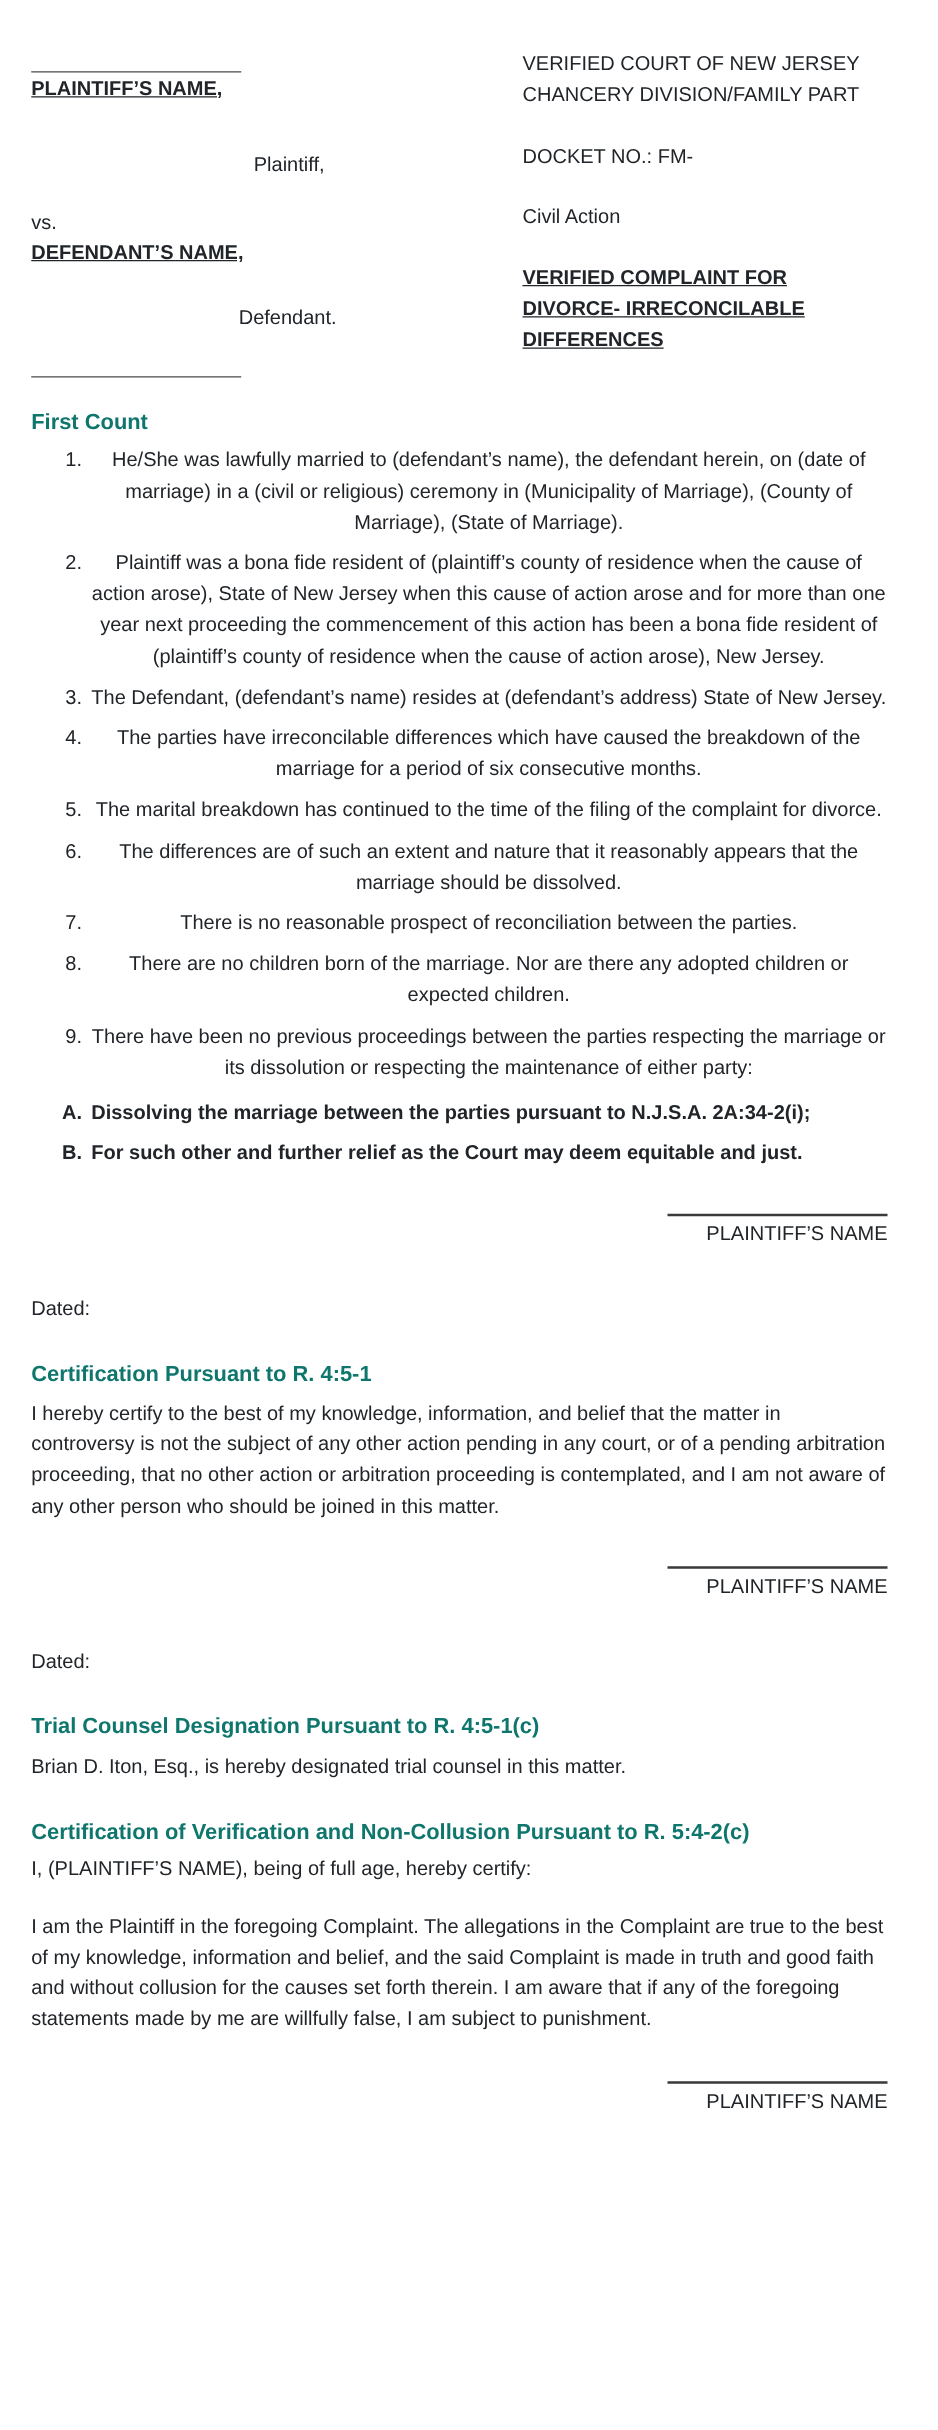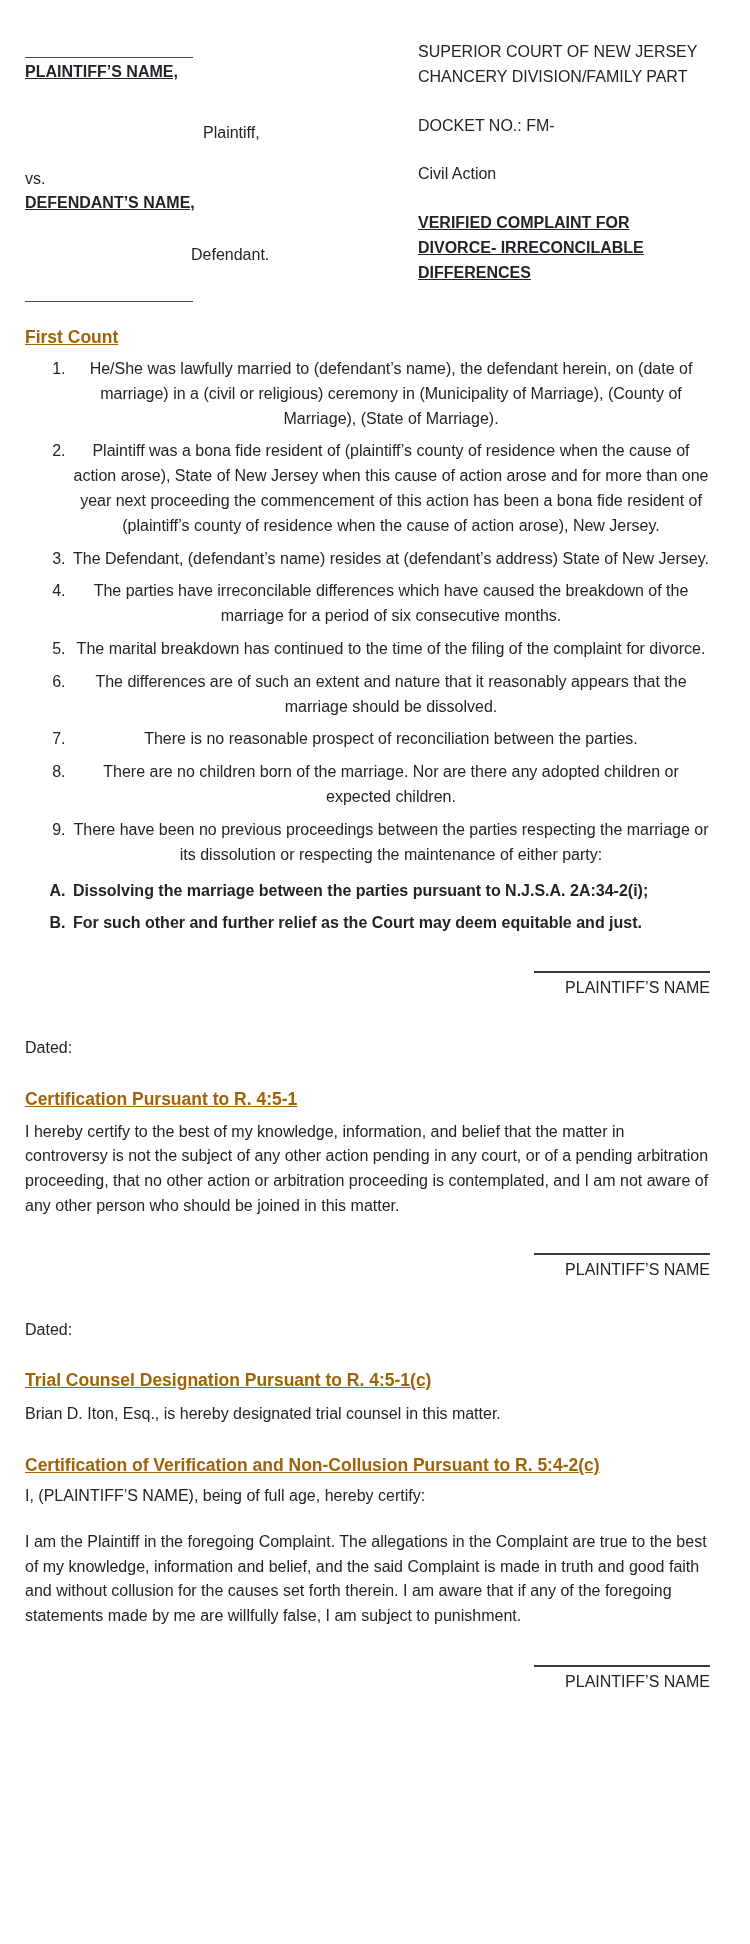--- a/index.html
+++ b/index.html
@@ -37,23 +37,22 @@
   .rule-bottom { margin-top: 33px; }
   .role-indent-plaintiff { padding-left: 178px; margin-top: 36px !important; }
   .vs-line { margin-top: 21px !important; }
   .role-indent-defendant { padding-left: 166px; margin-top: 27px !important; }
   .cr-gap { margin-top: 24px !important; }
   .intro { margin: 40px 0 0 0; }
   h2.sec {
     font-size: 17.5px;
     line-height: 26px;
     font-weight: 700;
-    color: #a16207;
+    color: #0f766e;
     margin: 0;
-    text-decoration: underline;
   }
   .h-first-count { margin-top: 22px !important; }
   ol.numbered {
     list-style: decimal;
     margin: 7px 0 0 0;
     padding: 0 0 0 45px;
     text-align: center;
   }
   ol.numbered > li { margin: 0 0 8px 0; padding-left: 2px; }
   ol.lettered {
@@ -93,21 +92,21 @@
     <div class="caption-left">
       <div class="blank-rule rule-top"></div>
       <p class="bold">PLAINTIFF’S NAME,</p>
       <p class="role-indent-plaintiff">Plaintiff,</p>
       <p class="vs-line">vs.</p>
       <p class="bold">DEFENDANT’S NAME,</p>
       <p class="role-indent-defendant">Defendant.</p>
       <div class="blank-rule rule-bottom"></div>
     </div>
     <div class="caption-right">
-      <p>SUPERIOR COURT OF NEW JERSEY</p>
+      <p>VERIFIED COURT OF NEW JERSEY</p>
       <p>CHANCERY DIVISION/FAMILY PART</p>
       <p class="cr-gap">DOCKET NO.: FM-</p>
       <p class="cr-gap">Civil Action</p>
       <p class="cr-gap bold">VERIFIED COMPLAINT FOR DIVORCE- IRRECONCILABLE DIFFERENCES</p>
     </div>
   </div>
 
 
   <h2 class="sec h-first-count">First Count</h2>
 

